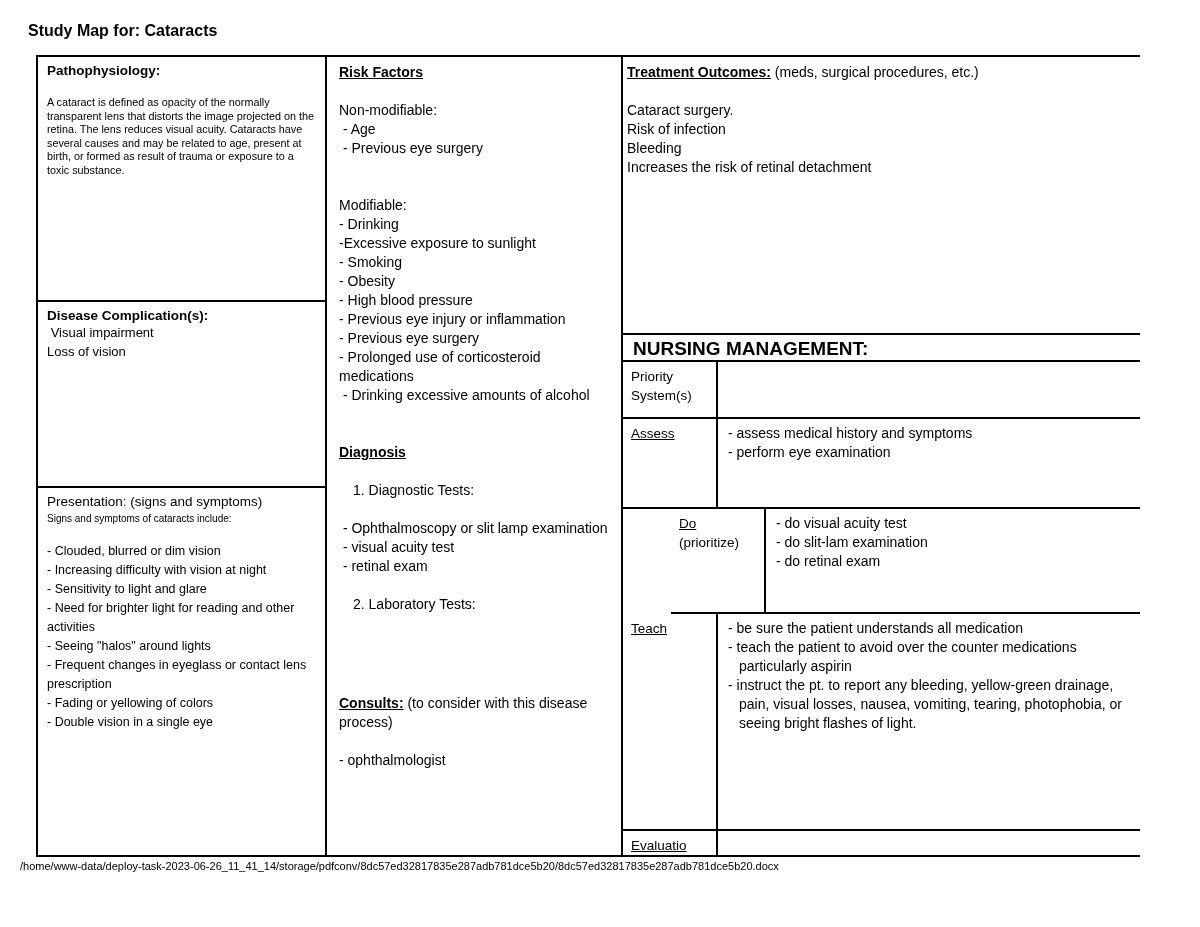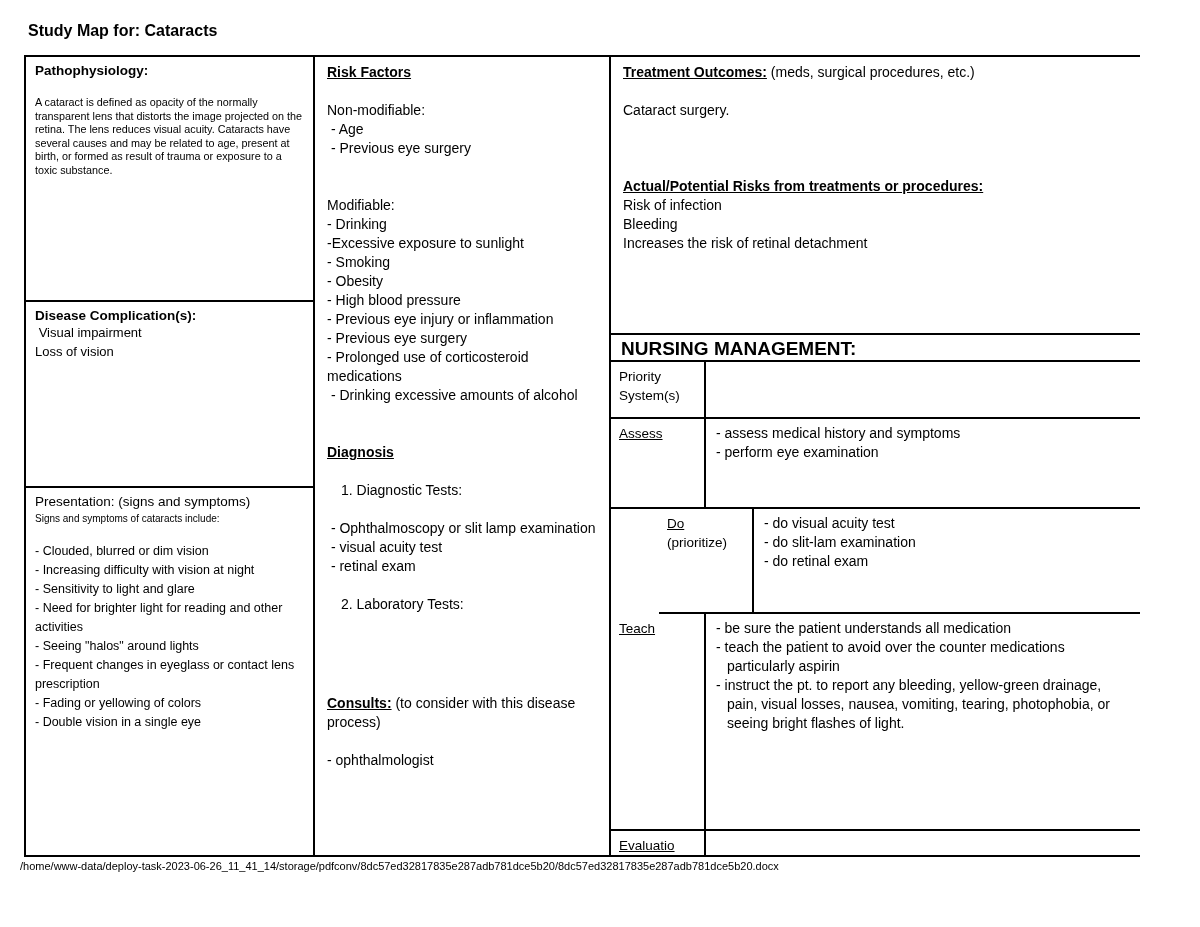--- a/index.html
+++ b/index.html
@@ -3,33 +3,33 @@
 <meta charset="utf-8">
 <style>
   * { margin:0; padding:0; box-sizing:border-box; }
   html,body { background:#ffffff; }
   .page {
     position:relative; width:1140px; height:927px; background:#fff;
     font-family:"Liberation Sans", sans-serif; color:#000; overflow:hidden;
   }
   .title { position:absolute; left:28px; top:22px; font-size:16px; font-weight:700; }
   .map {
-    position:absolute; left:24px; top:55px; width:1160px; height:802px;
+    position:absolute; left:36px; top:55px; width:1160px; height:802px;
     border:2px solid #000; display:flex;
   }
   .col { height:100%; }
   .col-left { width:289px; border-right:2px solid #000; display:flex; flex-direction:column; }
   .col-mid  { width:296px; border-right:2px solid #000; padding:6px 12px 6px 12px; font-size:14px; line-height:19px; }
   .col-right{ flex:1; display:flex; flex-direction:column; font-size:14px; line-height:19px; }
 
   .cell { padding:6px 9px; }
   .cell-patho { height:245px; border-bottom:2px solid #000; }
   .cell-compl { height:186px; border-bottom:2px solid #000; }
   .cell-pres  { flex:1; }
-  .cell-treat { height:278px; border-bottom:2px solid #000; padding:6px 12px; }
+  .cell-treat { height:278px; border-bottom:2px solid #000; padding:6px 4px; }
 
   .h { font-weight:700; font-size:13.5px; }
   .col-mid .h, .col-right .h { font-size:14px; }
   .b { font-weight:400; }
   .u { text-decoration:underline; }
   .bu { font-weight:700; text-decoration:underline; }
   .reg { font-weight:400; }
 
   .patho-body { margin-top:18px; font-size:10.8px; line-height:13.6px; width:268px; }
   .compl-lines { font-size:13px; line-height:19px; }
@@ -137,21 +137,20 @@
           <div class="line">- ophthalmologist</div>
         </div>
     </div>
 
     <div class="col col-right">
 
       <div class="cell-treat">
         <div class="h"><span class="bu">Treatment Outcomes:</span><span class="reg"> (meds, surgical procedures, etc.)</span></div>
         <div class="mt19">Cataract surgery.</div>
 
-        <div class="h mt57"><span class="bu">Actual/Potential Risks from treatments or procedures:</span></div>
         <div class="lines">
             <div class="line">Risk of infection</div>
             <div class="line">Bleeding</div>
             <div class="line">Increases the risk of retinal detachment</div>
           </div>
       </div>
 
       <div class="nm-header">NURSING MANAGEMENT:</div>
 
       <div class="nm-row r-priority">

